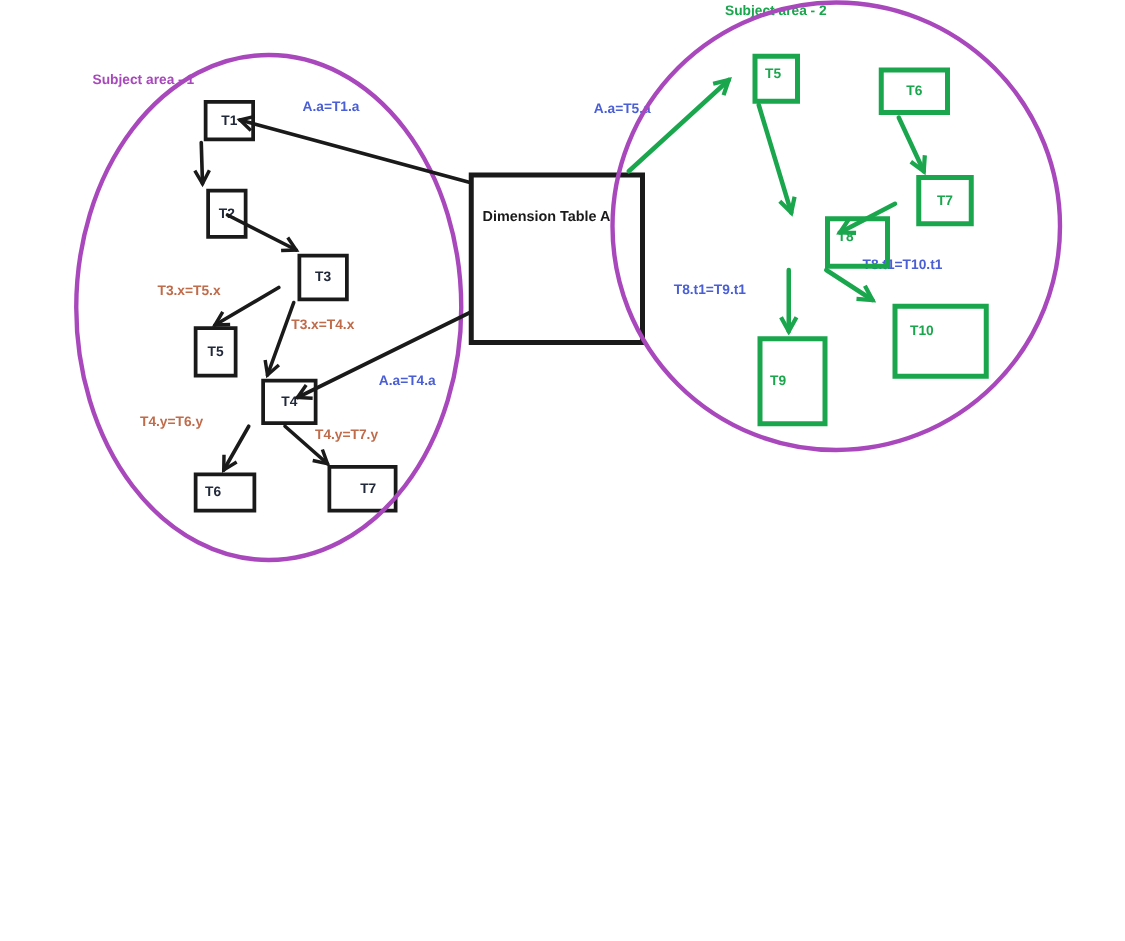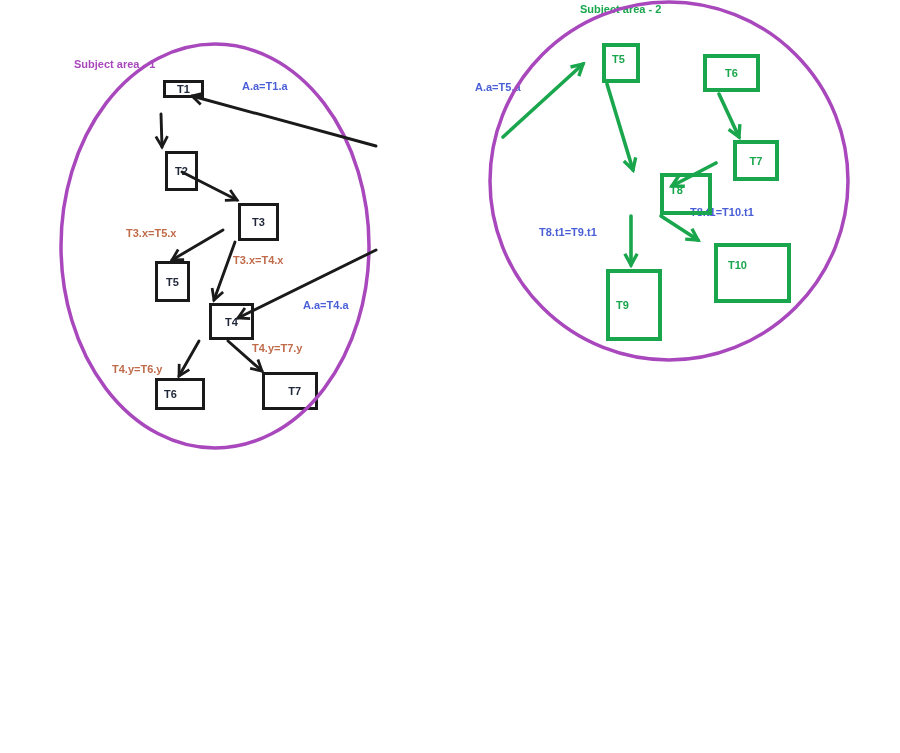--- a/index.html
+++ b/index.html
@@ -32,41 +32,42 @@
   .mk-green{fill:none;stroke:var(--green,#1AA64C);stroke-width:3;}
 </style>
 </head>
 <body>
 
 <div class="canvas">
 
   <div class="area-title purple" style="left:74px;top:26px">Subject area - 1</div>
   <div class="area-title greent" style="left:580px;top:3px">Subject area - 2</div>
 
-  <div class="node blackbox" style="left:147px;top:80px;width:41px;height:18px">T1</div>
+  <div class="node blackbox" style="left:147px;top:80px;width:41px;height:33px">T1</div>
   <div class="node blackbox" style="left:149px;top:151px;width:33px;height:40px">T2</div>
   <div class="node blackbox" style="left:222px;top:203px;width:41px;height:38px">T3</div>
   <div class="node blackbox" style="left:139px;top:261px;width:35px;height:41px">T5</div>
   <div class="node blackbox" style="left:193px;top:303px;width:45px;height:37px">T4</div>
   <div class="node blackbox align-left" style="left:139px;top:378px;width:50px;height:32px">T6</div>
   <div class="node blackbox" style="left:246px;top:372px;width:56px;height:38px;justify-content:flex-end;padding-right:14px">T7</div>
 
+  <div class="dimension-table">Dimension Table A</div>
 
   <div class="node greenbox align-left" style="left:586px;top:43px;width:38px;height:40px;align-items:flex-start;padding-top:6px">T5</div>
   <div class="node greenbox" style="left:687px;top:54px;width:57px;height:38px">T6</div>
   <div class="node greenbox" style="left:717px;top:140px;width:46px;height:41px">T7</div>
   <div class="node greenbox align-left" style="left:644px;top:173px;width:52px;height:42px;align-items:flex-start;padding-top:7px">T8</div>
   <div class="node greenbox align-left" style="left:590px;top:269px;width:56px;height:72px">T9</div>
   <div class="node greenbox align-left" style="left:698px;top:243px;width:77px;height:60px;align-items:flex-start;padding-top:12px;padding-left:10px">T10</div>
 
   <div class="edge-label blue" style="left:242px;top:80px">A.a=T1.a</div>
   <div class="edge-label orange" style="left:126px;top:227px">T3.x=T5.x</div>
   <div class="edge-label orange" style="left:233px;top:254px">T3.x=T4.x</div>
   <div class="edge-label blue" style="left:303px;top:299px">A.a=T4.a</div>
-  <div class="edge-label orange" style="left:112px;top:363px">T4.y=T6.y</div>
+  <div class="edge-label orange" style="left:112px;top:332px">T4.y=T6.y</div>
   <div class="edge-label orange" style="left:252px;top:342px">T4.y=T7.y</div>
 
   <div class="edge-label blue" style="left:475px;top:81px">A.a=T5.a</div>
   <div class="edge-label blue" style="left:539px;top:226px">T8.t1=T9.t1</div>
   <div class="edge-label blue" style="left:690px;top:206px">T8.t1=T10.t1</div>
 
   <svg class="overlay" width="900" height="753" viewBox="0 0 900 753">
     <defs>
       <marker id="ah-black" viewBox="0 0 16 16" refX="13" refY="8" markerWidth="17" markerHeight="17" orient="auto" markerUnits="userSpaceOnUse">
         <path d="M3,2.5 L13,8 L3,13.5" class="mk-black"></path>

